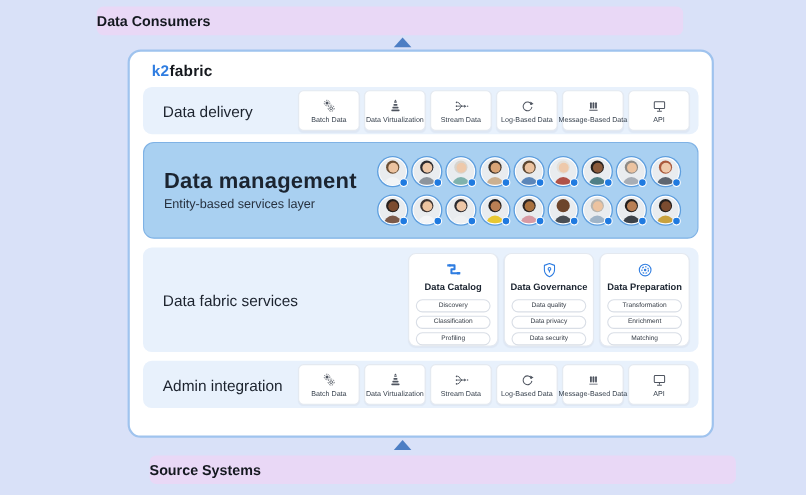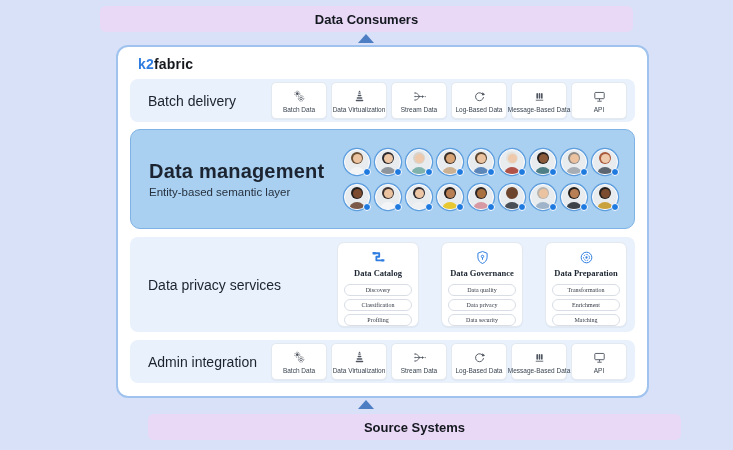--- a/index.html
+++ b/index.html
@@ -3,23 +3,23 @@
 <meta charset="utf-8">
 <style>
   html,body{margin:0;padding:0;}
   body{
     width:733px;height:450px;position:relative;overflow:hidden;
     background:#d9e1f8;
     font-family:"Liberation Sans","DejaVu Sans",sans-serif;
     -webkit-font-smoothing:antialiased;
   }
   .banner{
-    position:absolute;left:100px;width:533px;height:26px;
+    position:absolute;left:88px;width:533px;height:26px;
     background:#e9d8f6;border-radius:6px;
-    display:flex;align-items:center;justify-content:center;
+    display:flex;align-items:center;
     font-size:13px;font-weight:700;color:#14181f;
   }
   .banner.top{top:6px;}
   .banner.bottom{top:414px;margin-left:48px;}
   .tri{
     position:absolute;left:358px;width:0;height:0;
     border-left:8px solid transparent;border-right:8px solid transparent;
     border-bottom:9px solid #4d7ec4;
   }
   .tri.t1{top:34px;}
@@ -40,21 +40,21 @@
   .layer-label{font-size:14px;color:#1c232e;}
   .conn-cards{margin-left:auto;display:flex;gap:4px;}
   .conn-card{
     width:54px;height:35px;background:#fff;border:1px solid #e4e9f0;border-radius:5px;
     display:flex;flex-direction:column;align-items:center;justify-content:center;
     box-shadow:0 1px 1px rgba(30,50,90,.05);
   }
   .conn-card svg{display:block;}
   .conn-label{font-size:6.5px;color:#3a4450;margin-top:2px;white-space:nowrap;}
   .mgmt{
-    margin:0 12px 8px 12px;height:100px;flex:none;
+    margin:0 12px 8px 12px;height:88px;flex:none;
     background:#a9d0f1;border:1.5px solid #7fb2e5;border-radius:10px;
     box-sizing:border-box;display:flex;align-items:center;padding:0 18px;
   }
   .mgmt-title{font-size:20px;font-weight:800;color:#1b2430;letter-spacing:.2px;}
   .mgmt-sub{font-size:11.5px;color:#27313f;margin-top:3px;}
   .avatar-grid{
     margin-left:auto;display:grid;grid-template-columns:repeat(9,24px);
     gap:9px 7px;
   }
   .avatar{position:relative;width:24px;height:24px;border-radius:50%;
@@ -63,21 +63,21 @@
   .avatar .hair{position:absolute;left:50%;top:2.5px;width:12px;height:12px;margin-left:-6px;border-radius:50%;}
   .avatar .head{position:absolute;left:50%;top:4.5px;width:9px;height:9px;margin-left:-4.5px;border-radius:50%;}
   .avatar .torso{position:absolute;left:50%;bottom:-3px;width:16px;height:10px;margin-left:-8px;border-radius:8px 8px 0 0;}
   .avatar .badge{position:absolute;right:-2px;bottom:-2px;width:8px;height:8px;border-radius:50%;
     background:#1f7ae0;border:1.2px solid #fff;box-sizing:border-box;}
   .svc-row{
     margin:0 12px 8px 12px;background:#e8f1fc;border-radius:8px;
     height:95px;flex:none;display:flex;align-items:center;
     padding:0 8px 0 18px;box-sizing:border-box;
   }
-  .svc-cards{margin-left:auto;display:flex;gap:22px;font-family:Liberation Serif, serif;}
+  .svc-cards{margin-left:auto;display:flex;gap:5px;}
   .svc-card{
     width:82px;height:85px;background:#fff;border:1px solid #e4e9f0;border-radius:7px;
     box-sizing:border-box;display:flex;flex-direction:column;align-items:center;
     padding-top:6px;box-shadow:0 1px 1px rgba(30,50,90,.05);
   }
   .svc-title{font-size:8.5px;font-weight:700;color:#1b2430;margin:2px 0 3px 0;white-space:nowrap;}
   .pill{
     width:68px;height:12.5px;border:1px solid #d9dee6;border-radius:7px;background:#fff;
     display:flex;align-items:center;justify-content:center;
     font-size:6px;color:#333a44;margin-top:2.5px;box-sizing:border-box;white-space:nowrap;
@@ -154,21 +154,21 @@
 </div>
 <div class="tri t1"></div>
 
 <div class="main-card">
 
   <div class="logo">
     <span class="k2">k2</span><span class="fab">fabric</span>
   </div>
 
   <div class="layer-row">
-    <span class="layer-label">Batch delivery</span>
+    <span class="layer-label">Data delivery</span>
     <div class="conn-cards">
       <div class="conn-card">
         <svg width="15" height="15" viewBox="0 0 24 24">
             <use href="#ic-gears"></use>
           </svg>
         <span class="conn-label">Batch Data</span>
       </div>
       <div class="conn-card">
         <svg width="15" height="15" viewBox="0 0 24 24">
             <use href="#ic-stack"></use>
@@ -198,21 +198,21 @@
             <use href="#ic-monitor"></use>
           </svg>
         <span class="conn-label">API</span>
       </div>
     </div>
   </div>
 
   <div class="mgmt">
     <div>
       <div class="mgmt-title">Data management</div>
-      <div class="mgmt-sub">Entity-based semantic layer</div>
+      <div class="mgmt-sub">Entity-based services layer</div>
     </div>
     <div class="avatar-grid">
         <div class="avatar">
           <span class="ph">
             <span class="hair" style="background:#6b4f35"></span>
             <span class="head" style="background:#ecc3a0"></span>
             <span class="torso" style="background:#f2f4f6"></span>
           </span>
           <span class="badge"></span>
         </div>
@@ -349,21 +349,21 @@
             <span class="hair" style="background:#241f1d"></span>
             <span class="head" style="background:#7c4c30"></span>
             <span class="torso" style="background:#c9a23e"></span>
           </span>
           <span class="badge"></span>
         </div>
       </div>
   </div>
 
   <div class="svc-row">
-    <span class="layer-label">Data privacy services</span>
+    <span class="layer-label">Data fabric services</span>
     <div class="svc-cards">
       <div class="svc-card">
         <svg width="17" height="17" viewBox="0 0 24 24">
             <use href="#ic-catalog"></use>
           </svg>
         <span class="svc-title">Data Catalog</span>
         <span class="pill">Discovery</span>
         <span class="pill">Classification</span>
         <span class="pill">Profiling</span>
       </div>

